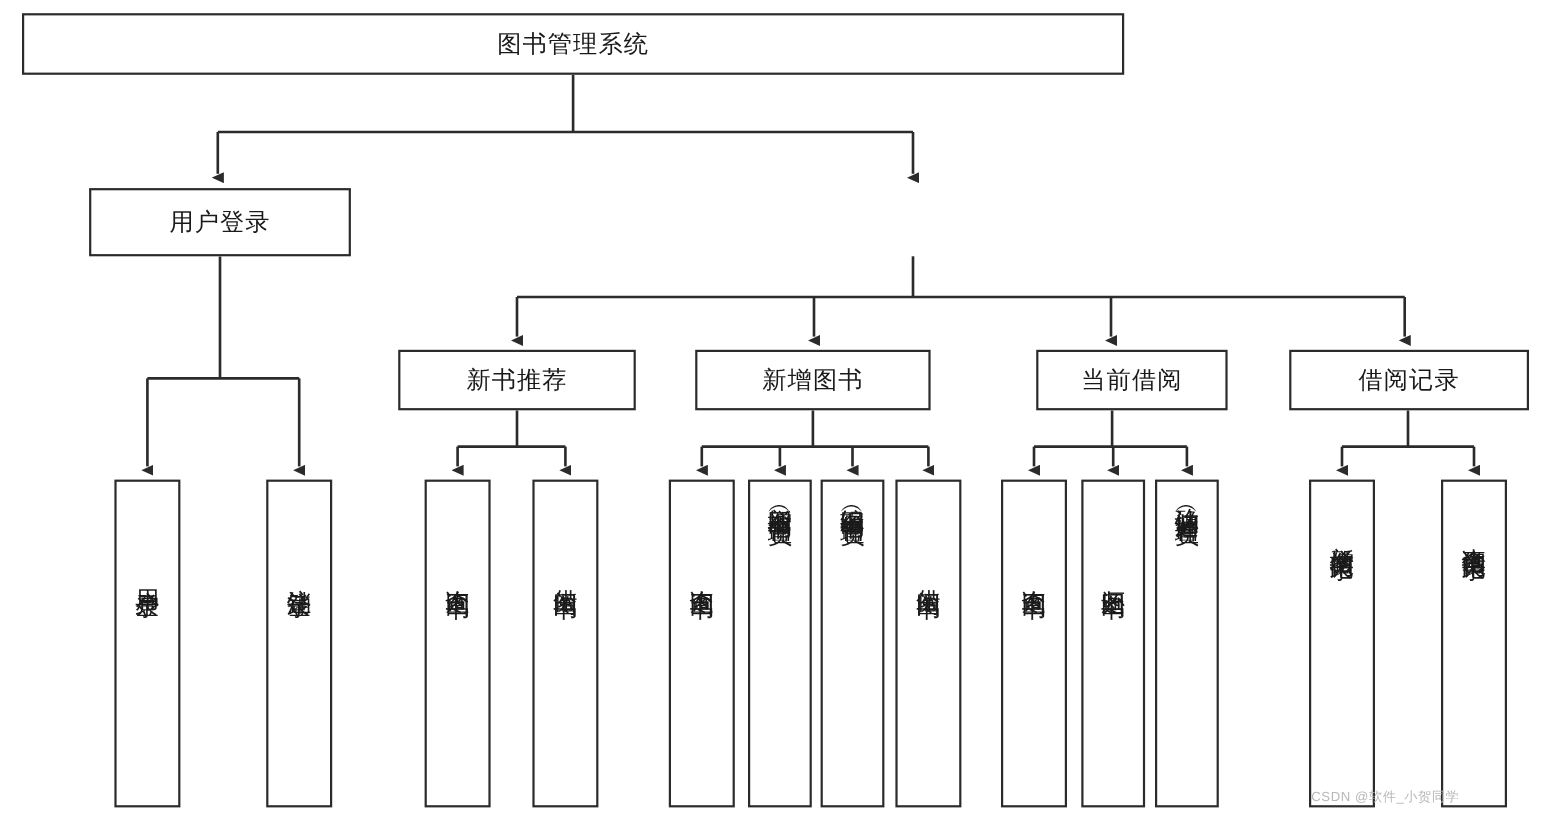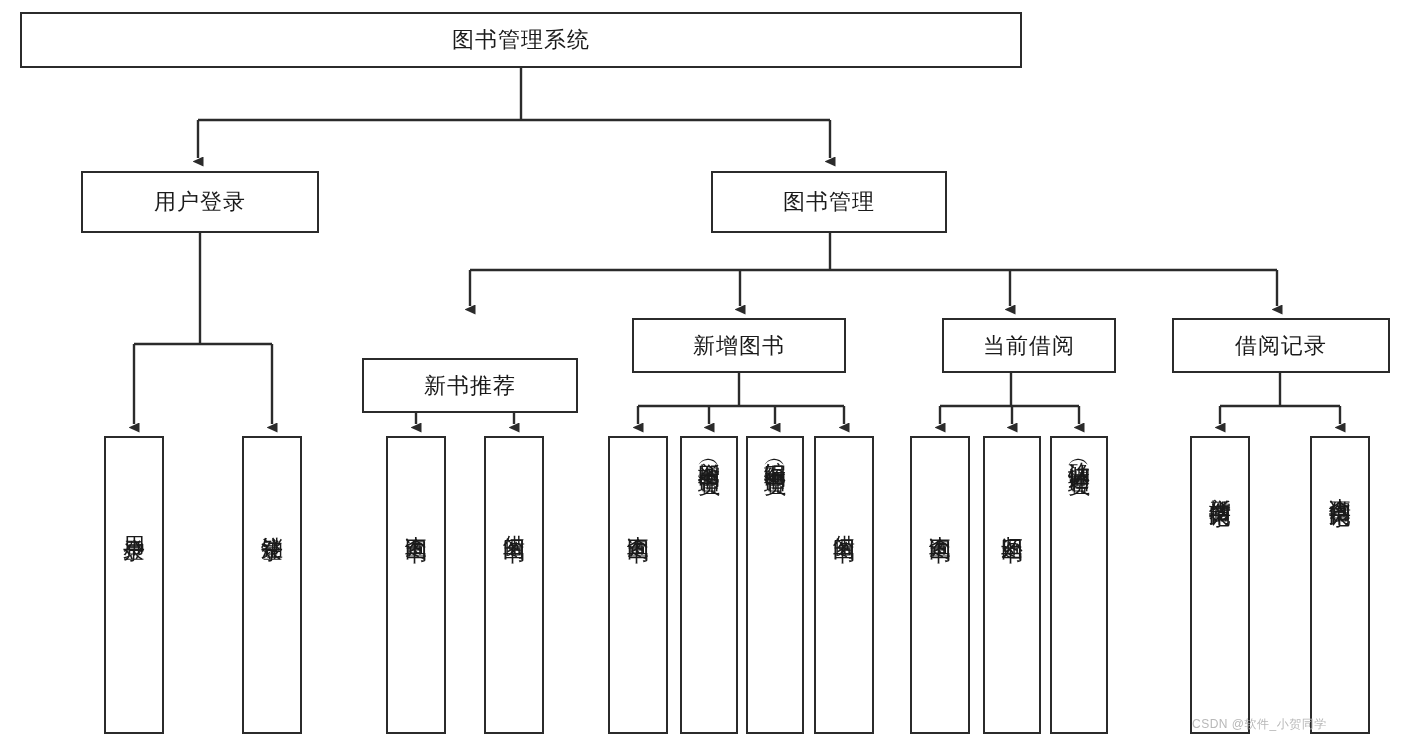--- a/index.html
+++ b/index.html
@@ -117,25 +117,22 @@
   </svg>
 
   <div class="node" style="left:20px; top:12px; width:1002px; height:56px;">
     <span class="node-h">图书管理系统</span>
   </div>
 
   <div class="node" style="left:81px; top:171px; width:238px; height:62px;">
     <span class="node-h">用户登录</span>
   </div>
 
-  <div class="node" style="left:711px; top:171px; width:236px; height:62px;">
-    <span class="node-h">图书管理</span>
-  </div>
-
-  <div class="node" style="left:362px; top:318px; width:216px; height:55px;margin-top:40px;">
+
+  <div class="node" style="left:362px; top:318px; width:216px; height:55px;">
     <span class="node-h">新书推荐</span>
   </div>
 
   <div class="node" style="left:632px; top:318px; width:214px; height:55px;">
     <span class="node-h">新增图书</span>
   </div>
 
   <div class="node" style="left:942px; top:318px; width:174px; height:55px;">
     <span class="node-h">当前借阅</span>
   </div>

